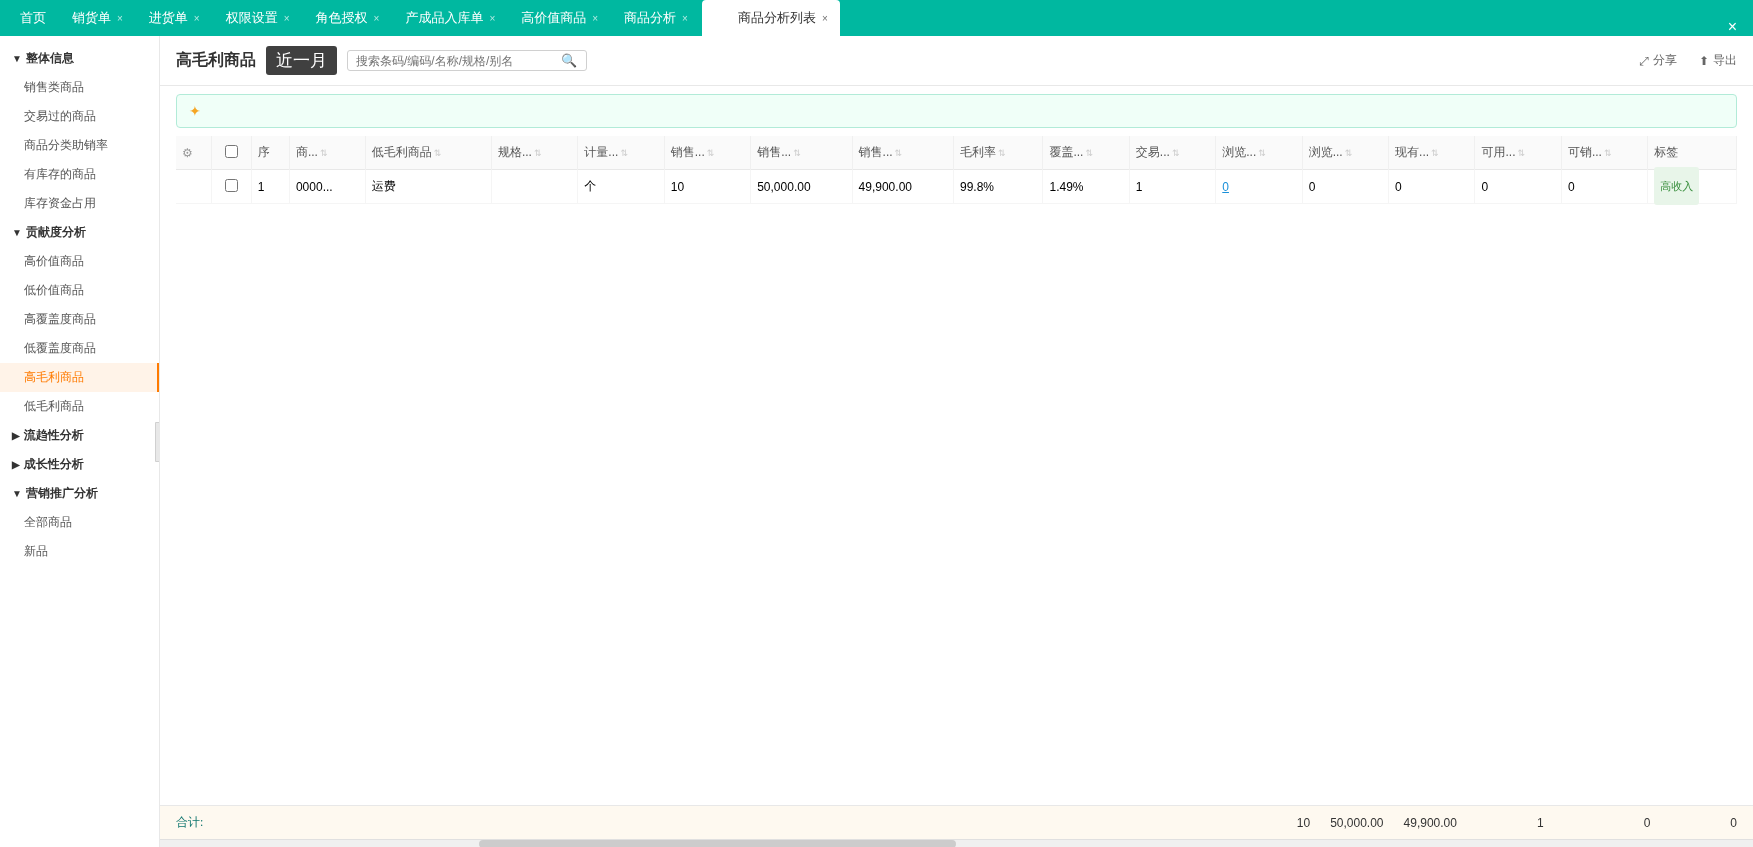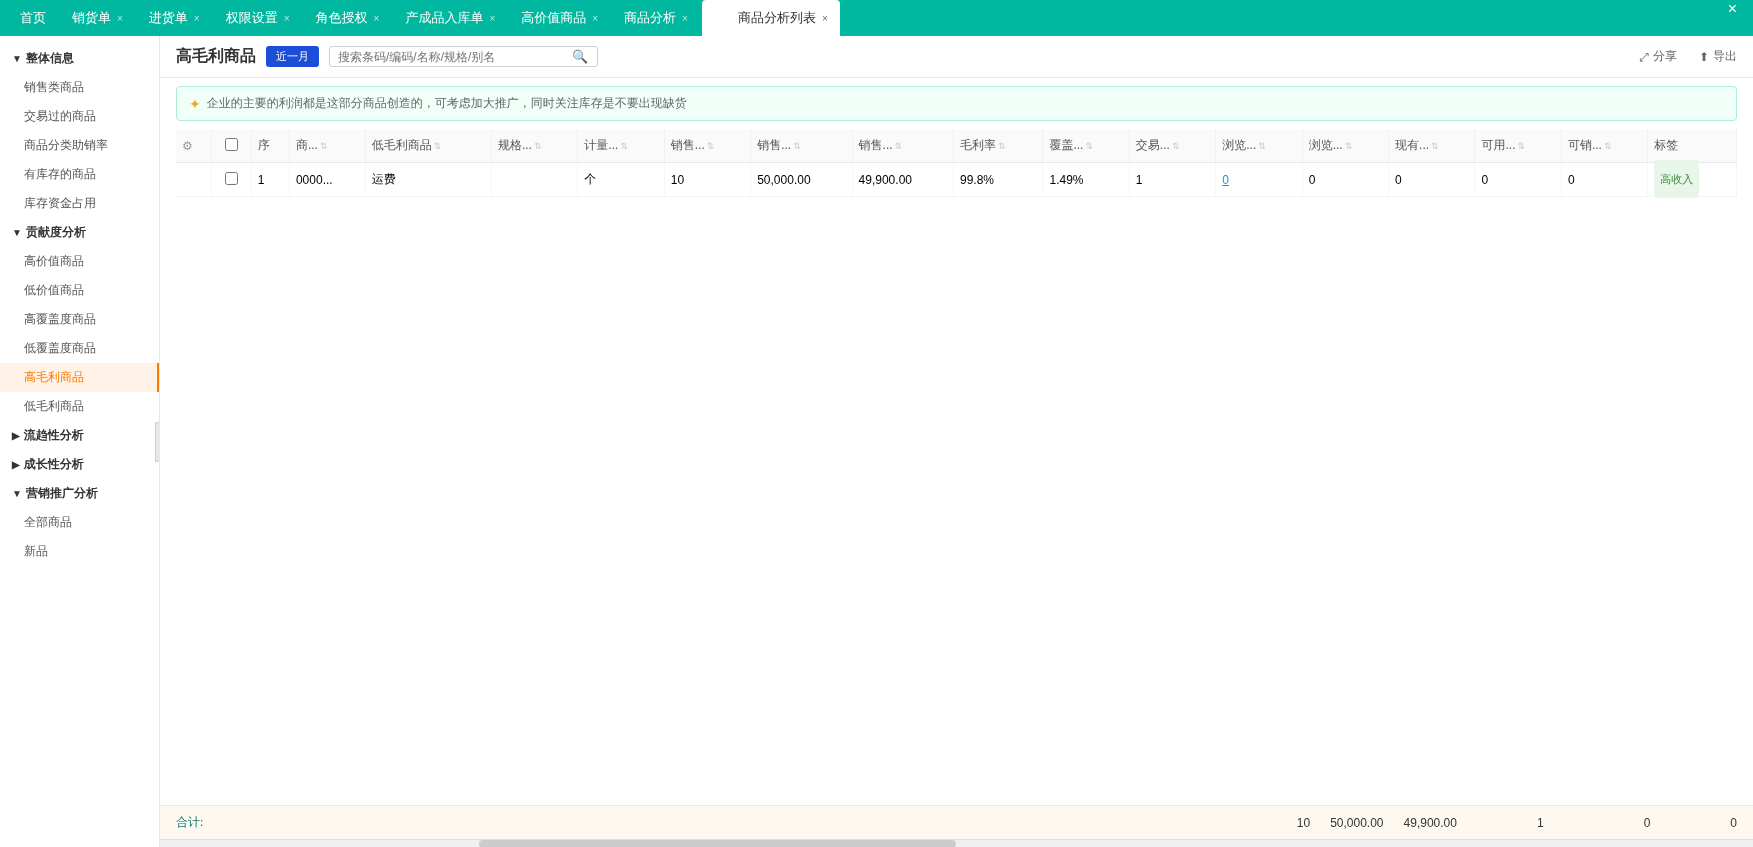--- a/index.html
+++ b/index.html
@@ -1,21 +1,21 @@
 <!DOCTYPE html>
 <html><head>
   <meta charset="utf-8">
   <style>
     * { box-sizing: border-box; margin: 0; padding: 0; }
     body { font-family: 'Microsoft YaHei', Arial, sans-serif; font-size: 12px; background: #f5f5f5; overflow: hidden; }
 
     
     .top-nav {
       display: flex;
-      align-items: flex-start;
+      align-items: flex-end;
       background: #00b8a0;
       height: 36px;
       padding: 0 8px;
       gap: 2px;
     }
     .nav-item {
       color: #fff;
       padding: 0 12px;
       height: 36px;
       display: flex;
@@ -118,35 +118,35 @@
       padding: 10px 16px;
       border-bottom: 1px solid #e8e8e8;
       gap: 10px;
     }
     .content-title {
       font-size: 16px;
       font-weight: bold;
       color: #333;
     }
     .filter-btn {
-      background: #1d4ed8;
+      background: #404040;
       color: #fff;
       border: none;
       border-radius: 3px;
       padding: 3px 10px;
-      font-size: 11px;
+      font-size: 17px;
       cursor: pointer;
     }
     .search-box {
       display: flex;
       align-items: center;
       border: 1px solid #d0d0d0;
       border-radius: 3px;
       padding: 2px 8px;
-      width: 269px;
+      width: 240px;
       gap: 4px;
     }
     .search-box input {
       border: none;
       outline: none;
       font-size: 12px;
       width: 100%;
       color: #999;
     }
     .search-icon { color: #999; font-size: 13px; cursor: pointer; }
@@ -375,21 +375,20 @@
         <span>分享</span>
       </div>
       <div class="action-btn" style="margin-left:12px;">
         <span>⬆</span>
         <span>导出</span>
       </div>
     </div>
 
     <div class="info-banner">
       <span class="info-icon">✦</span>
-      <span>企业的主要的利润都是这部分商品创造的，可考虑加大推广，同时关注库存是不要出现缺货</span>
     </div>
 
     <div class="table-container">
       <table>
         <thead>
           <tr>
             <th>
               <span class="col-settings">⚙</span>
             </th>
             <th class="checkbox-cell">

